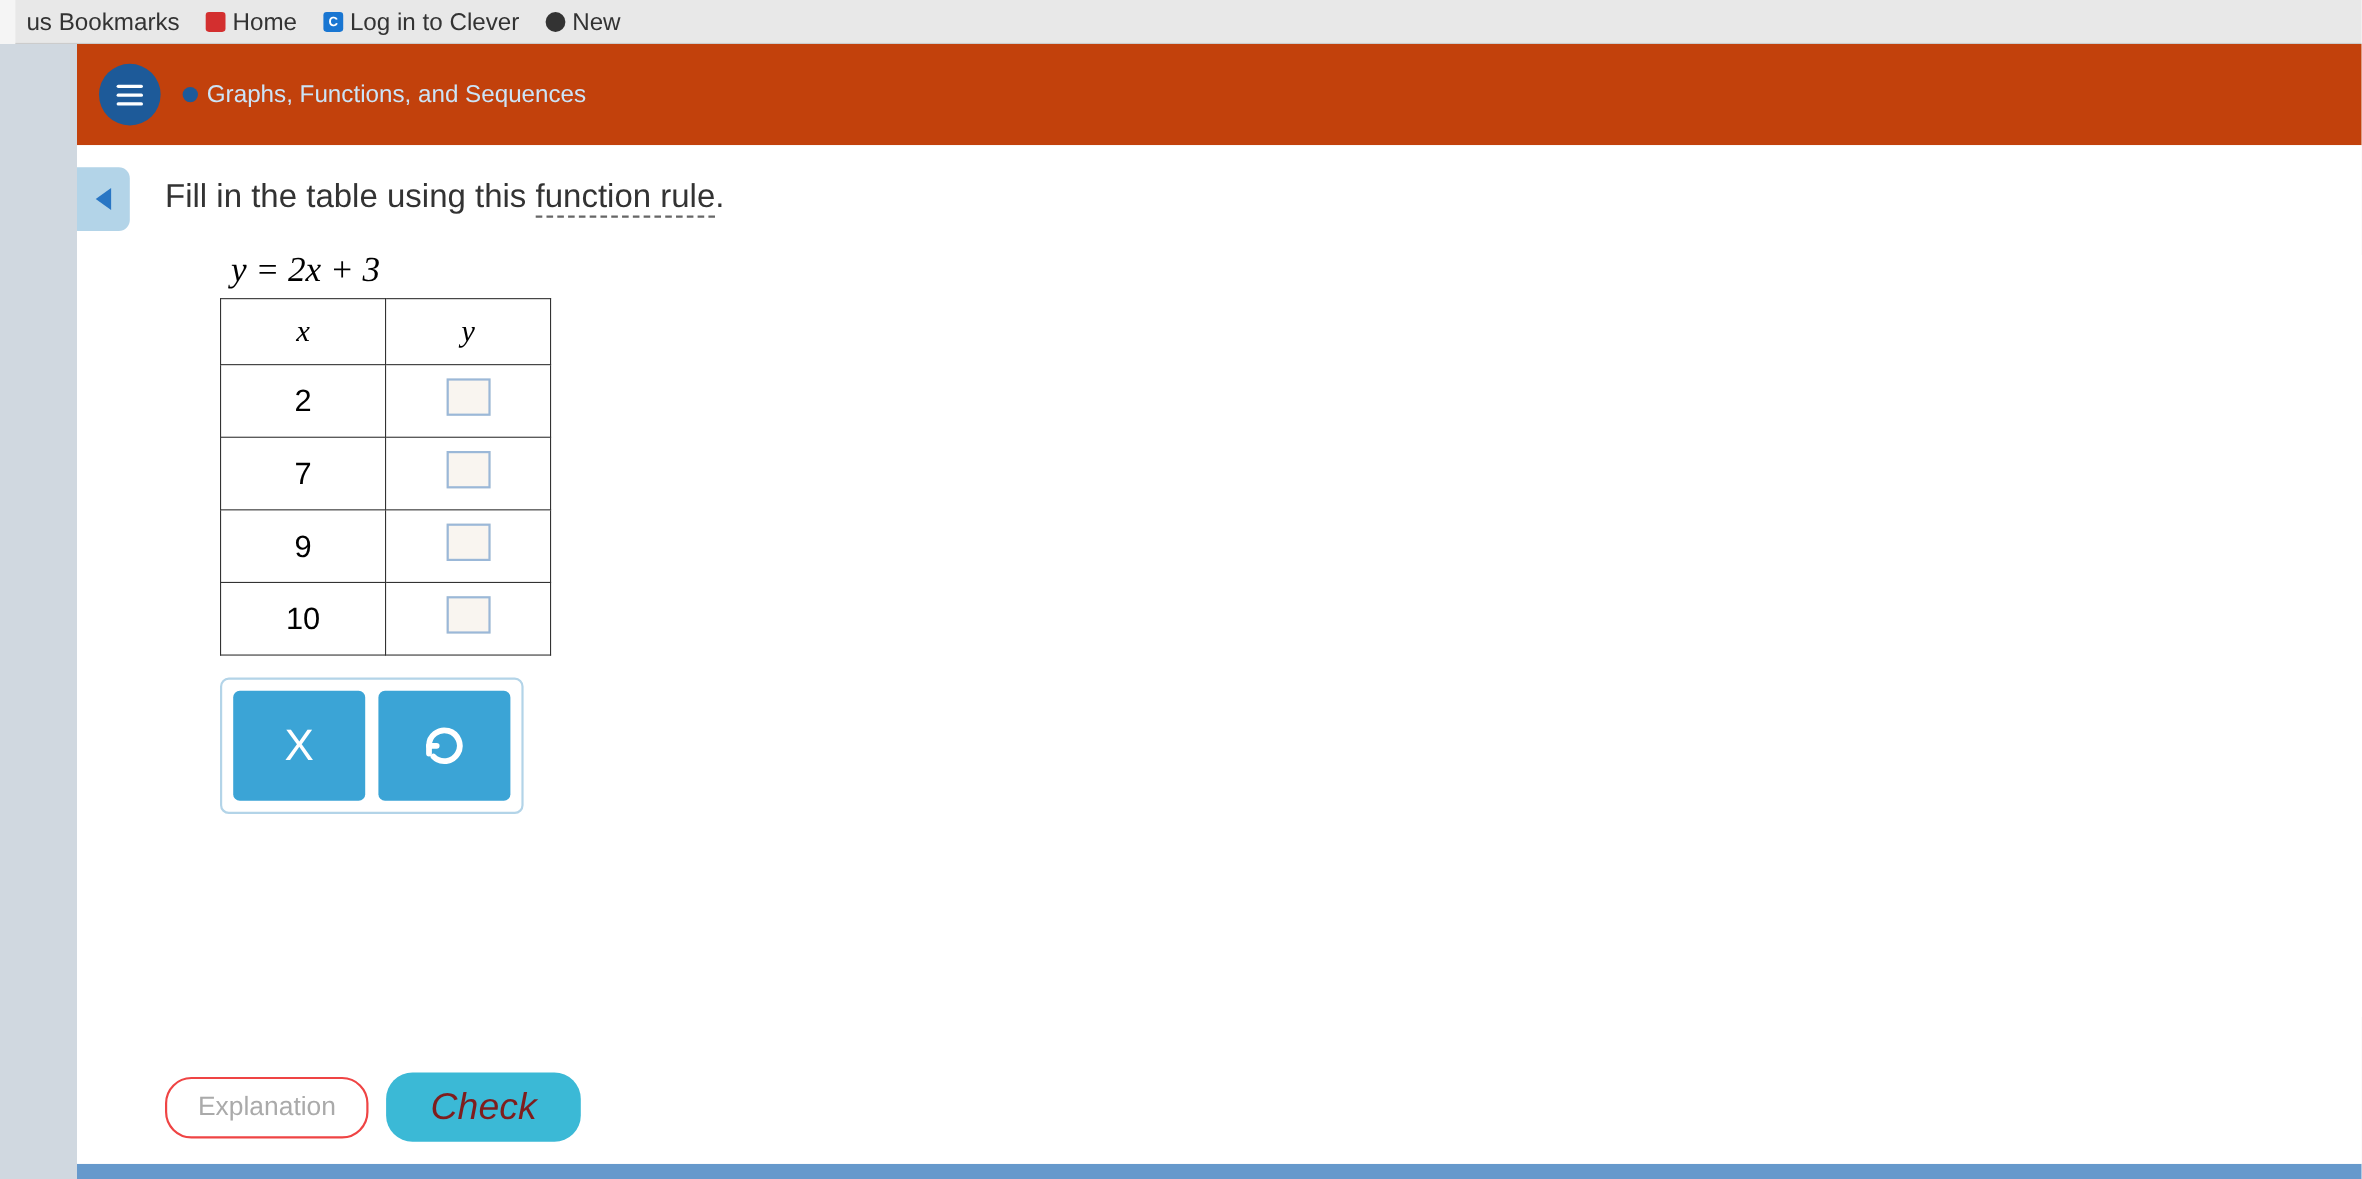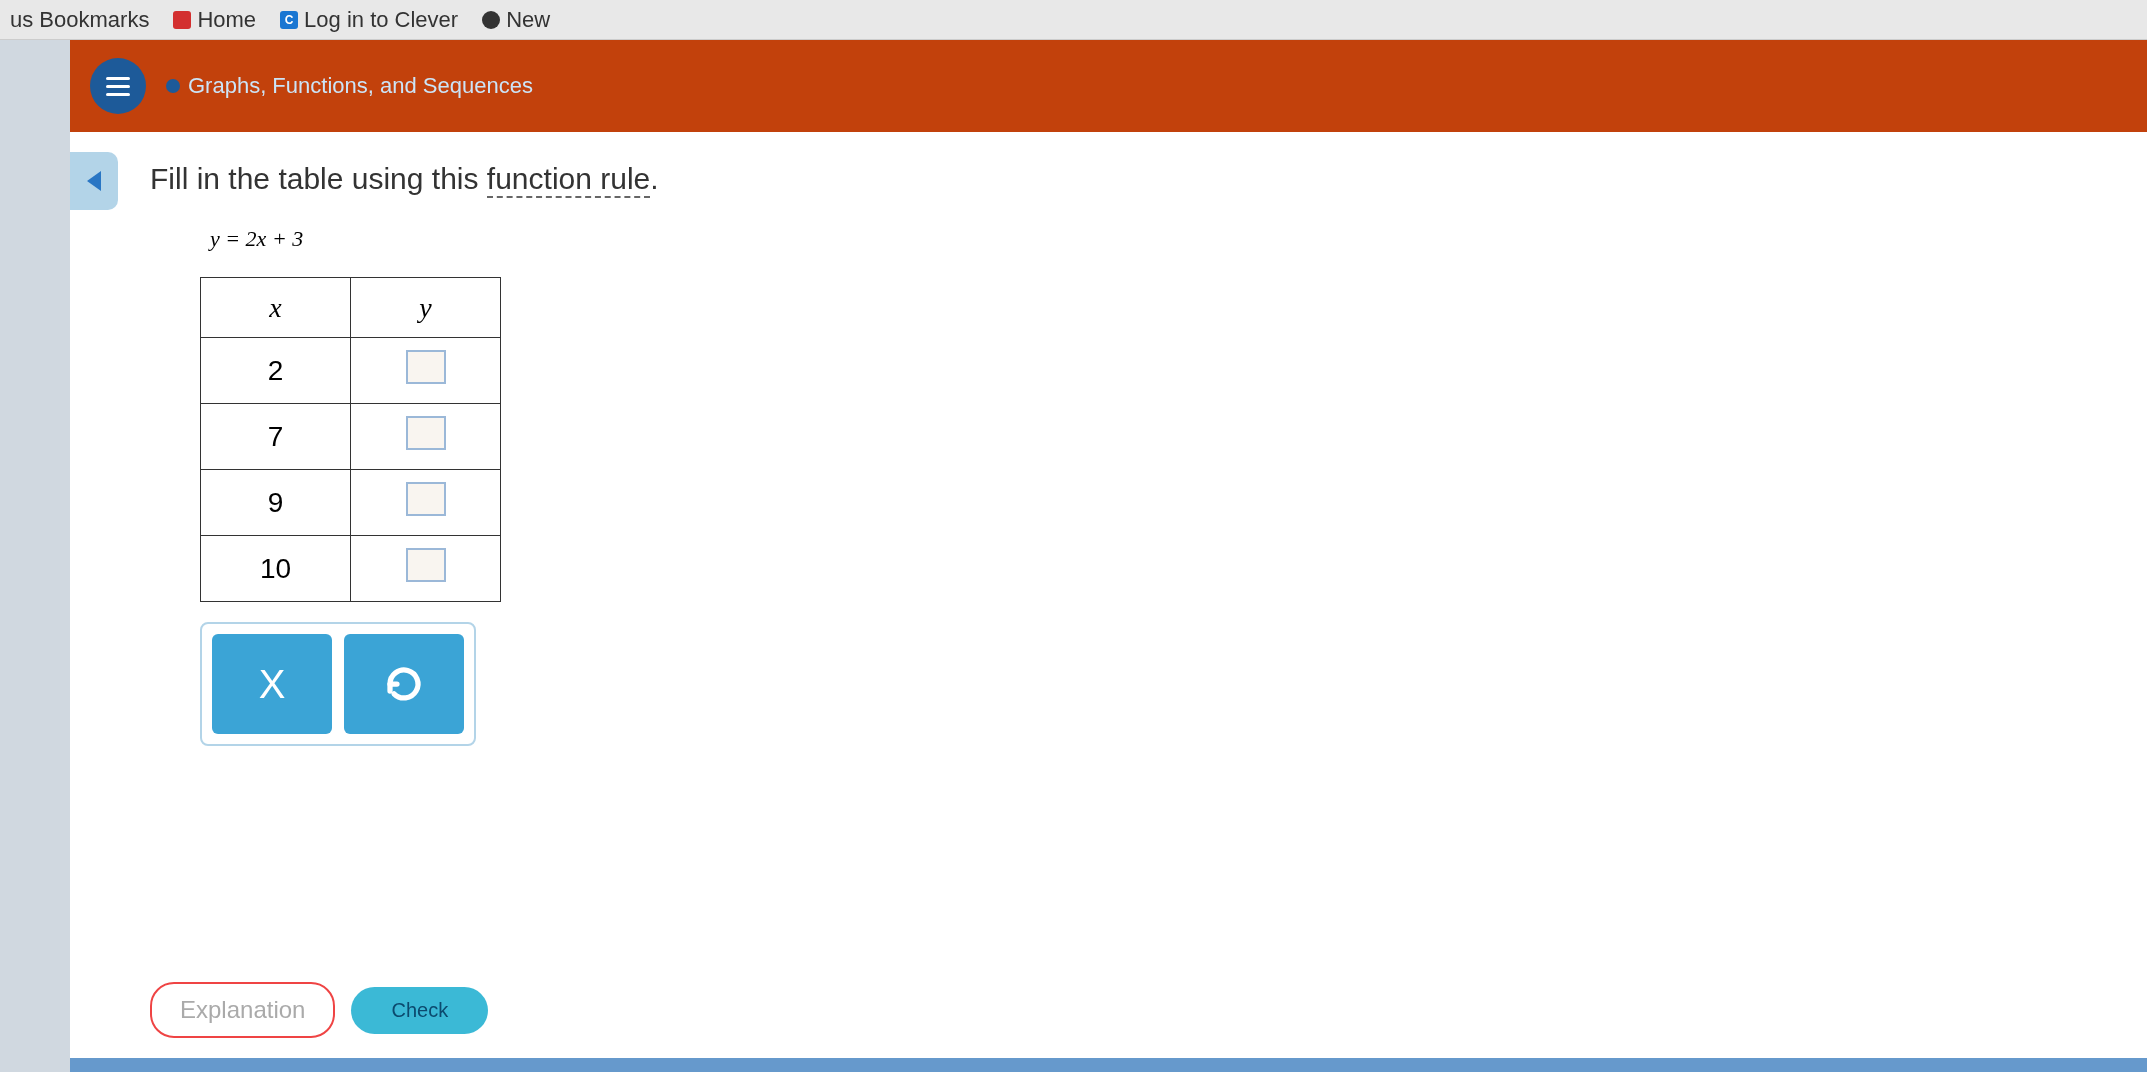--- a/index.html
+++ b/index.html
@@ -17,20 +17,21 @@
     .bookmarks-bar {
       background: #e8e8e8;
       padding: 4px 10px;
       display: flex;
       align-items: center;
       gap: 24px;
       font-size: 22px;
       color: #333;
       border-bottom: 1px solid #ccc;
       height: 40px;
+      margin-left: 14px;
     }
     .bookmark-item {
       display: flex;
       align-items: center;
       gap: 6px;
       cursor: pointer;
     }
     .icon-red { width: 18px; height: 18px; background: #d32f2f; border-radius: 3px; }
     .icon-blue { width: 18px; height: 18px; background: #1976d2; border-radius: 3px; color: white; font-size: 12px; display: flex; align-items: center; justify-content: center; font-weight: bold; }
     .icon-dark { width: 18px; height: 18px; background: #333; border-radius: 50%; }
@@ -127,24 +128,24 @@
     .instruction {
       font-size: 30px;
       color: #333;
       margin-bottom: 30px;
     }
     .instruction .dotted {
       border-bottom: 2px dashed #666;
       padding-bottom: 1px;
     }
     .equation {
-      font-size: 22px;
+      font-size: 32px;
       font-style: italic;
       margin-left: 60px;
-      margin-bottom: 25px;
+      margin-bottom: 8px;
       font-family: 'Times New Roman', serif;
     }
     .function-table {
       border-collapse: collapse;
       margin-left: 50px;
     }
     .function-table td, .function-table th {
       border: 1px solid #333;
       padding: 12px 0;
       text-align: center;
@@ -208,27 +209,28 @@
       padding: 12px 28px;
       border-radius: 24px;
       font-size: 24px;
       cursor: pointer;
       display: flex;
       align-items: center;
       gap: 8px;
     }
     .check-btn {
       background: #3bb9d6;
-      color: #0c4a6e;
+      color: #7f1d1d;
       border: none;
       padding: 12px 40px;
       border-radius: 24px;
-      font-size: 20px;
+      font-size: 34px;
       font-weight: 500;
       cursor: pointer;
+      font-style: italic;
     }
     .bottom-edge {
       height: 14px;
       background: #6699cc;
     }
   </style>
 </head>
 <body>
 
 <div class="bookmarks-bar">

